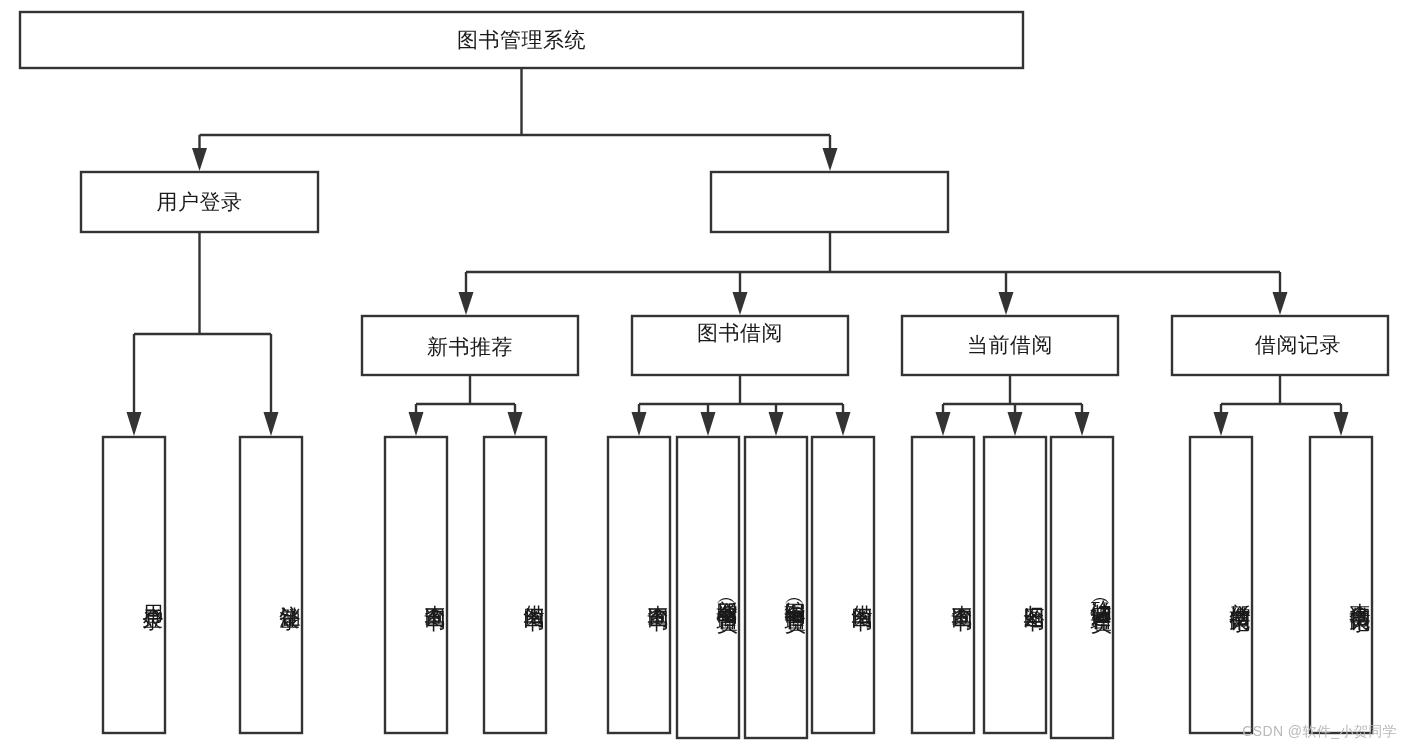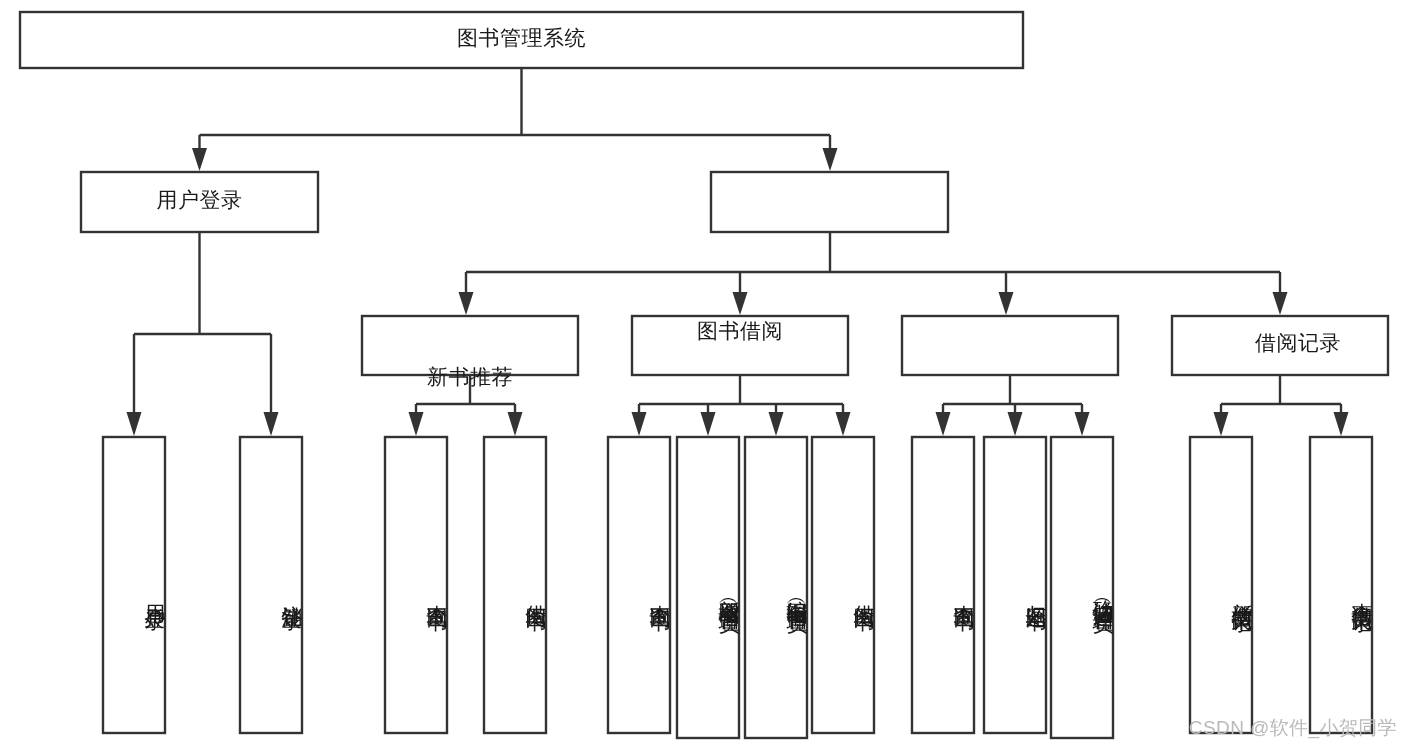--- a/index.html
+++ b/index.html
@@ -41,21 +41,21 @@
   .arrow-head {
     fill: #333333;
     stroke: none;
   }
   .node-label {
     position: absolute;
     display: flex;
     align-items: center;
     justify-content: center;
     color: #1a1a1a;
-    font-family: Liberation Mono, monospace;
+    font-family: Liberation Sans, sans-serif;
     pointer-events: none;
     text-align: left;
     line-height: 1.18;
     letter-spacing: 0.5px;
   }
   .node-label.horizontal {
     font-size: 21px;
   }
   .node-label.vertical {
     writing-mode: vertical-rl;
@@ -64,21 +64,21 @@
     letter-spacing: 2px;
     align-items: flex-start;
     justify-content: center;
     padding-top: 14px;
     box-sizing: border-box;
   }
   .watermark {
     position: absolute;
     right: 8px;
     bottom: 6px;
-    font-size: 19px;
+    font-size: 14px;
     color: #b9b9b9;
     font-family: "Liberation Sans", "DejaVu Sans", sans-serif;
     white-space: nowrap;
     letter-spacing: 0.4px;
   }
 </style>
 </head>
 <body>
 
 <div id="diagram-root">
@@ -179,22 +179,23 @@
       <path class="connector" d="M 1341 404 L 1341 414"></path>
       <polygon class="arrow-head" points="1213.5,412 1228.5,412 1221,436"></polygon>
       <polygon class="arrow-head" points="1333.5,412 1348.5,412 1341,436"></polygon>
     </g>
   </svg>
 
   <div class="node-label horizontal" style="left:20px; top:12px; width:1003px; height:56px;">图书管理系统</div>
 
   <div class="node-label horizontal" style="left:81px; top:172px; width:237px; height:60px;">用户登录</div>
 
-  <div class="node-label horizontal" style="left:362px; top:316px; width:216px; height:63px;margin-top:32px;">新书推荐</div>
+  <div class="node-label horizontal" style="left:362px; top:316px; width:216px; height:63px;">新书推荐</div>
   <div class="node-label horizontal" style="left:632px; top:304px; width:216px; height:59px;">图书借阅</div>
+  <div class="node-label horizontal" style="left:902px; top:316px; width:216px; height:59px;">当前借阅</div>
   <div class="node-label horizontal" style="left:1172px; top:316px; width:216px; height:59px;margin-left:18px;">借阅记录</div>
 
   <div class="node-label vertical" style="left:103px; top:437px; width:62px; height:296px;">用户登录</div>
   <div class="node-label vertical" style="left:240px; top:437px; width:62px; height:296px;">注销登录</div>
 
   <div class="node-label vertical" style="left:385px; top:437px; width:62px; height:296px;">查询图书</div>
   <div class="node-label vertical" style="left:484px; top:437px; width:62px; height:296px;">借阅图书</div>
 
   <div class="node-label vertical" style="left:608px; top:437px; width:62px; height:296px;">查询图书</div>
   <div class="node-label vertical" style="left:677px; top:437px; width:62px; height:301px; padding-top:8px;">新增图书（管理员）</div>

